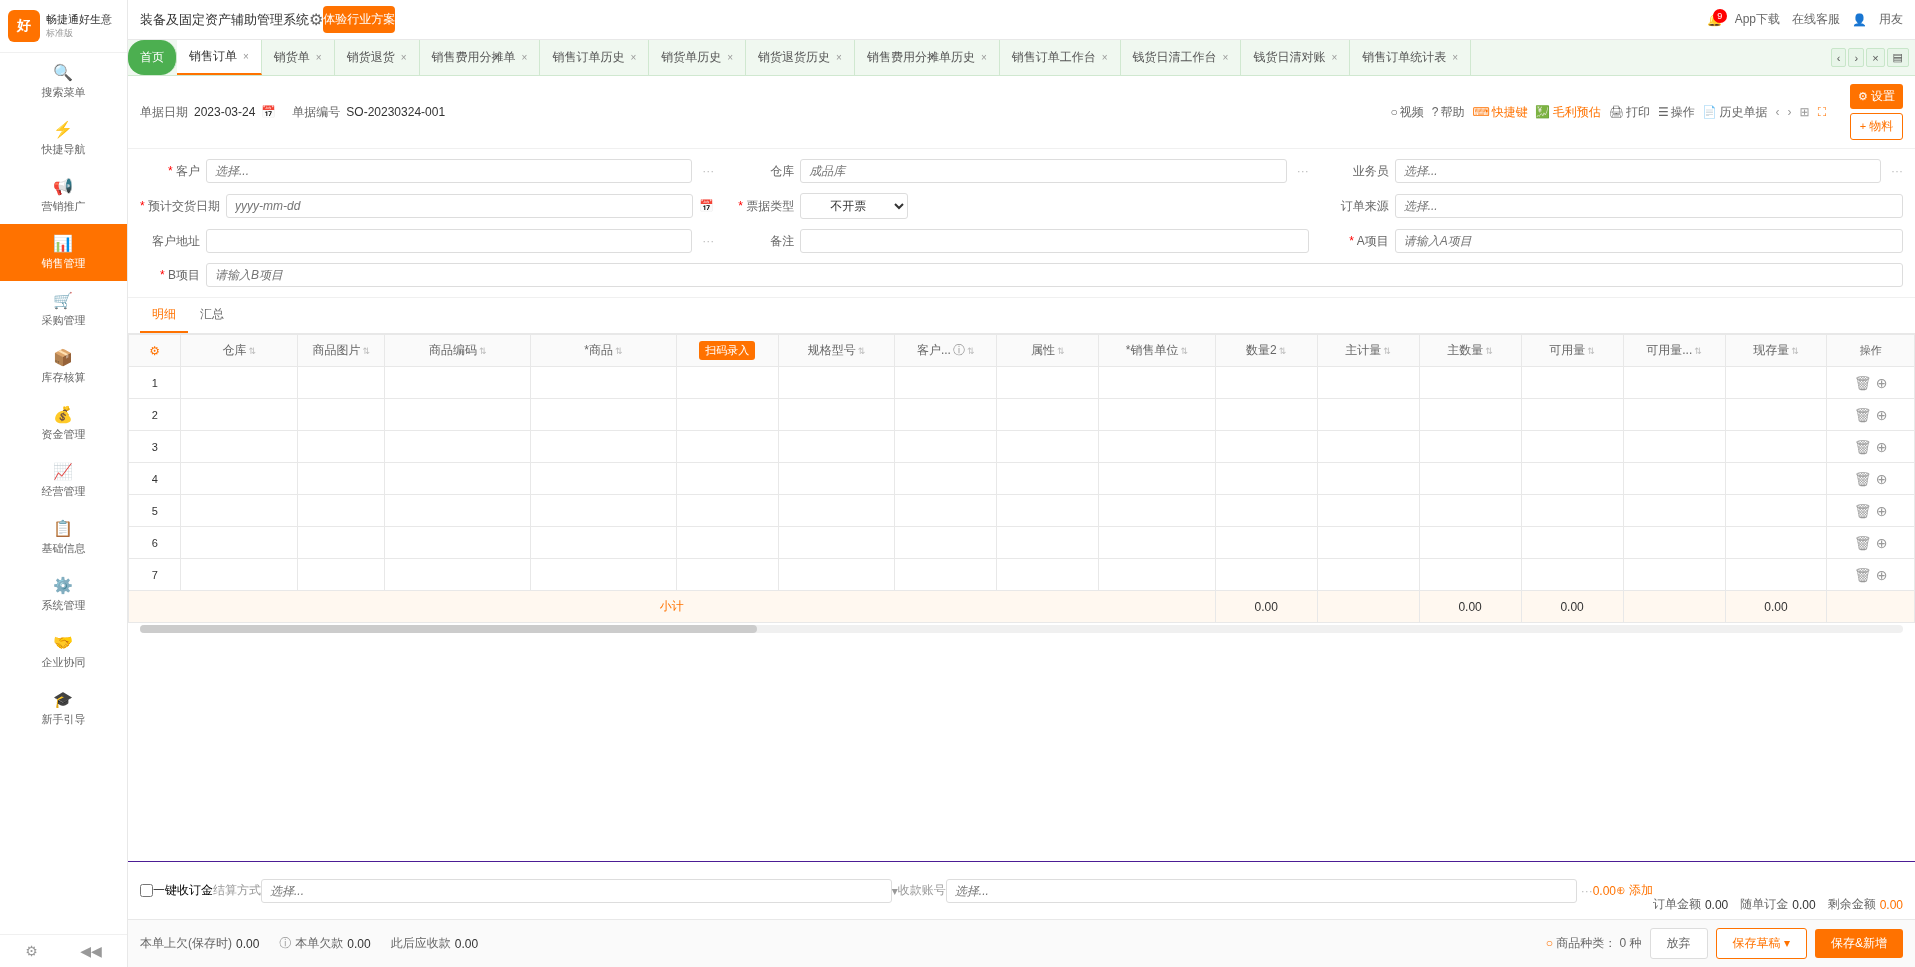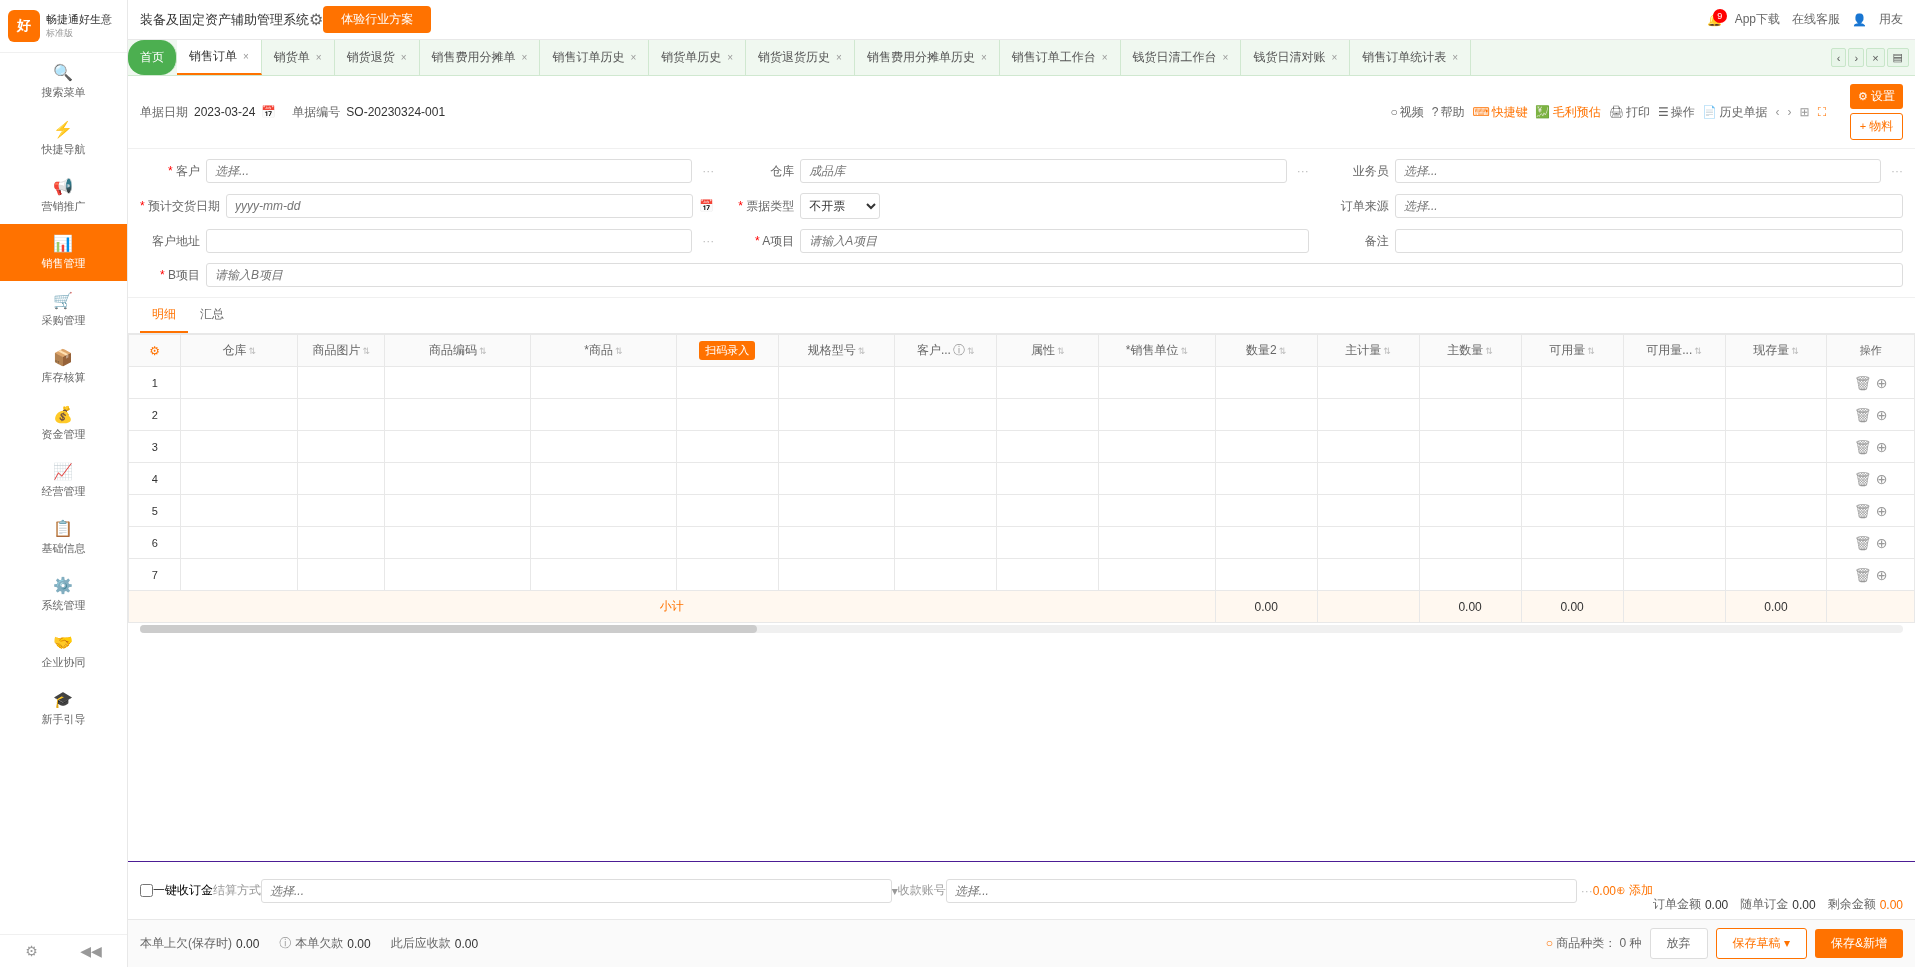--- a/index.html
+++ b/index.html
@@ -19,21 +19,21 @@
     .sidebar-bottom { display: flex; justify-content: space-around; padding: 8px 4px; border-top: 1px solid #f0f0f0; }
     .sidebar-bottom-btn { color: #999; cursor: pointer; font-size: 14px; }
 
     
     .main { flex: 1; display: flex; flex-direction: column; overflow: hidden; }
 
     
     .topbar { height: 40px; background: #fff; display: flex; align-items: center; padding: 0 12px; border-bottom: 1px solid #e8e8e8; }
     .topbar-title { font-size: 13px; color: #333; }
     .topbar-settings { color: #666; cursor: pointer; font-size: 16px; }
-    .topbar-btn { background: #ff7200; color: white; border: none; border-radius: 4px; padding: 5px 18px; cursor: pointer; font-size: 12px; }
+    .topbar-btn { background: #ff7200; color: white; border: none; border-radius: 4px; padding: 5px 0; cursor: pointer; font-size: 12px; }
     .topbar-right { margin-left: auto; display: flex; align-items: center; gap: 12px; color: #666; font-size: 12px; }
     .topbar-badge { position: relative; display: inline-block; }
     .badge-dot { position: absolute; top: -4px; right: -4px; background: red; color: white; border-radius: 50%; width: 14px; height: 14px; font-size: 9px; display: flex; align-items: center; justify-content: center; }
 
     
     .tabbar { height: 36px; background: #f0f8f0; border-bottom: 1px solid #d0e8d0; display: flex; align-items: center; overflow-x: auto; flex-shrink: 0; }
     .tabbar::-webkit-scrollbar { display: none; }
     .tab { display: flex; align-items: center; gap: 4px; padding: 0 12px; height: 100%; white-space: nowrap; cursor: pointer; color: #555; border-right: 1px solid #d0e8d0; font-size: 12px; flex-shrink: 0; }
     .tab.home { background: #4caf50; color: white; border-radius: 16px; }
     .tab.active { background: white; color: #333; border-bottom: 2px solid #ff7200; }
@@ -55,21 +55,21 @@
 
     
     .form-body { padding: 10px 12px; border-bottom: 1px solid #f0f0f0; flex-shrink: 0; }
     .form-row { display: flex; align-items: center; gap: 20px; margin-bottom: 10px; }
     .form-row:last-child { margin-bottom: 0; }
     .field-group { display: flex; align-items: center; gap: 6px; flex: 1; }
     .field-label { color: #666; white-space: nowrap; min-width: 60px; text-align: right; }
     .field-label.required::before { content: '* '; color: red; }
     .field-input { flex: 1; border: 1px solid #ddd; border-radius: 3px; padding: 4px 8px; color: #333; min-width: 80px; outline: none; font-style: italic; }
     .field-input.placeholder { color: #bbb; }
-    .field-select { border: 1px solid #ddd; border-radius: 3px; padding: 4px 4px; color: #333; min-width: 80px; background: white; }
+    .field-select { border: 1px solid #ddd; border-radius: 3px; padding: 4px 25px; color: #333; min-width: 80px; background: white; }
     .field-more { color: #bbb; cursor: pointer; margin-left: 4px; }
     .side-actions { display: flex; flex-direction: column; gap: 4px; margin-left: 8px; }
     .side-btn { background: #ff7200; color: white; border: none; border-radius: 3px; padding: 4px 8px; cursor: pointer; font-size: 11px; white-space: nowrap; }
     .side-btn.outline { background: white; color: #ff7200; border: 1px solid #ff7200; }
 
     
     .content-tabs { display: flex; align-items: center; padding: 0 12px; border-bottom: 1px solid #e8e8e8; flex-shrink: 0; }
     .content-tab { padding: 8px 12px; cursor: pointer; color: #666; border-bottom: 2px solid transparent; }
     .content-tab.active { color: #ff7200; border-bottom: 2px solid #ff7200; font-weight: 500; }
 
@@ -349,26 +349,26 @@
         </div>
       </div>
 
       <div class="form-row">
         <div class="field-group">
           <span class="field-label">客户地址</span>
           <input class="field-input" type="text" placeholder="" style="">
           <span class="field-more">···</span>
         </div>
         <div class="field-group">
+          <span class="field-label">备注</span>
+          <input class="field-input" type="text" placeholder="" style="flex: 2 1 0%;">
+        </div>
+        <div class="field-group">
           <span class="field-label required">A项目</span>
           <input class="field-input placeholder" type="text" placeholder="请输入A项目" style="">
-        </div>
-        <div class="field-group">
-          <span class="field-label">备注</span>
-          <input class="field-input" type="text" placeholder="" style="flex: 2 1 0%;">
         </div>
       </div>
 
       <div class="form-row">
         <div class="field-group">
           <span class="field-label required">B项目</span>
           <input class="field-input placeholder" type="text" placeholder="请输入B项目" style="">
         </div>
       </div>
     </div>

